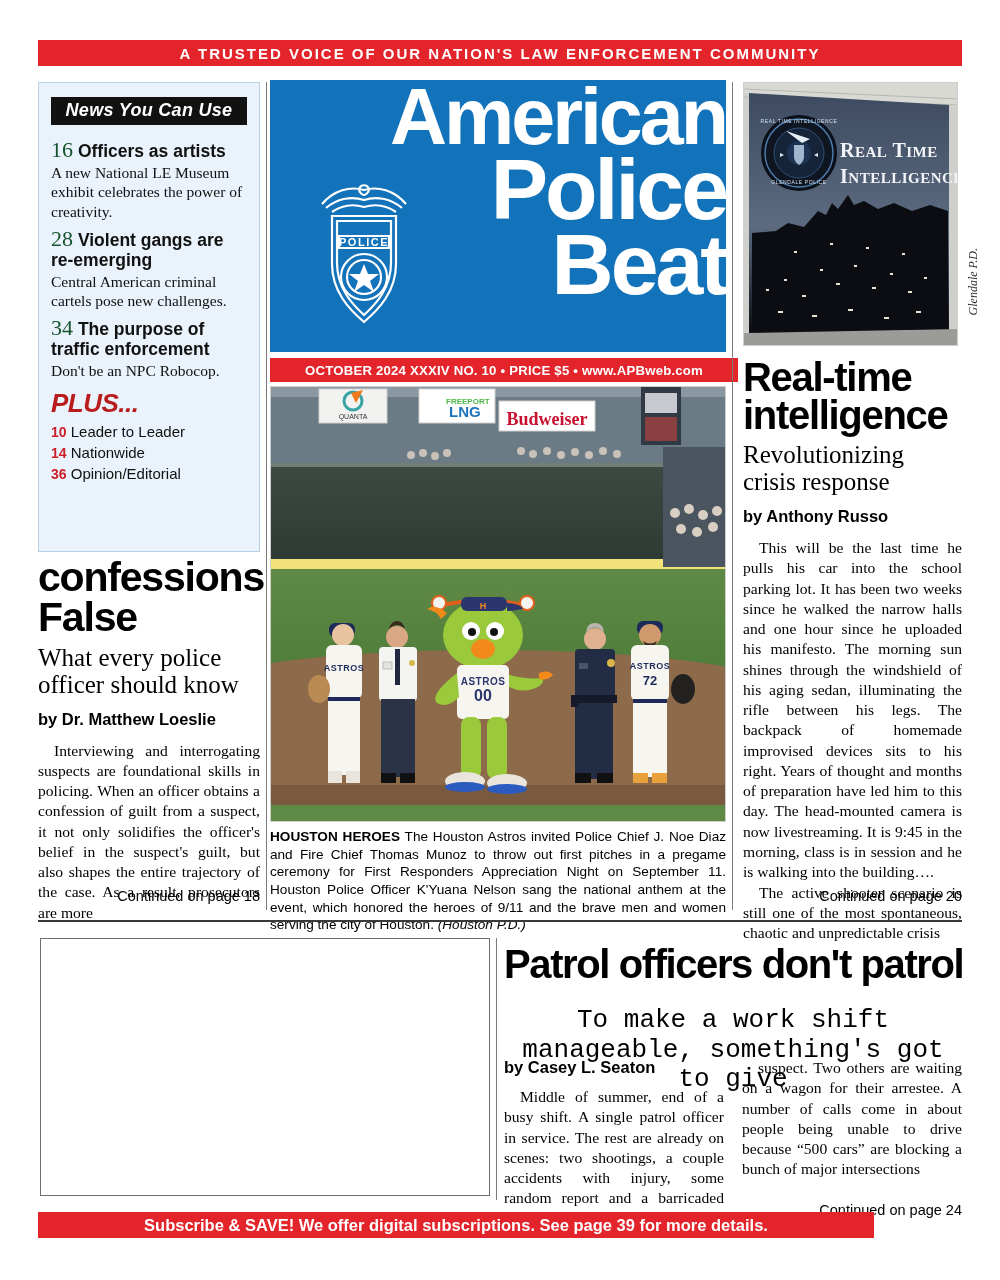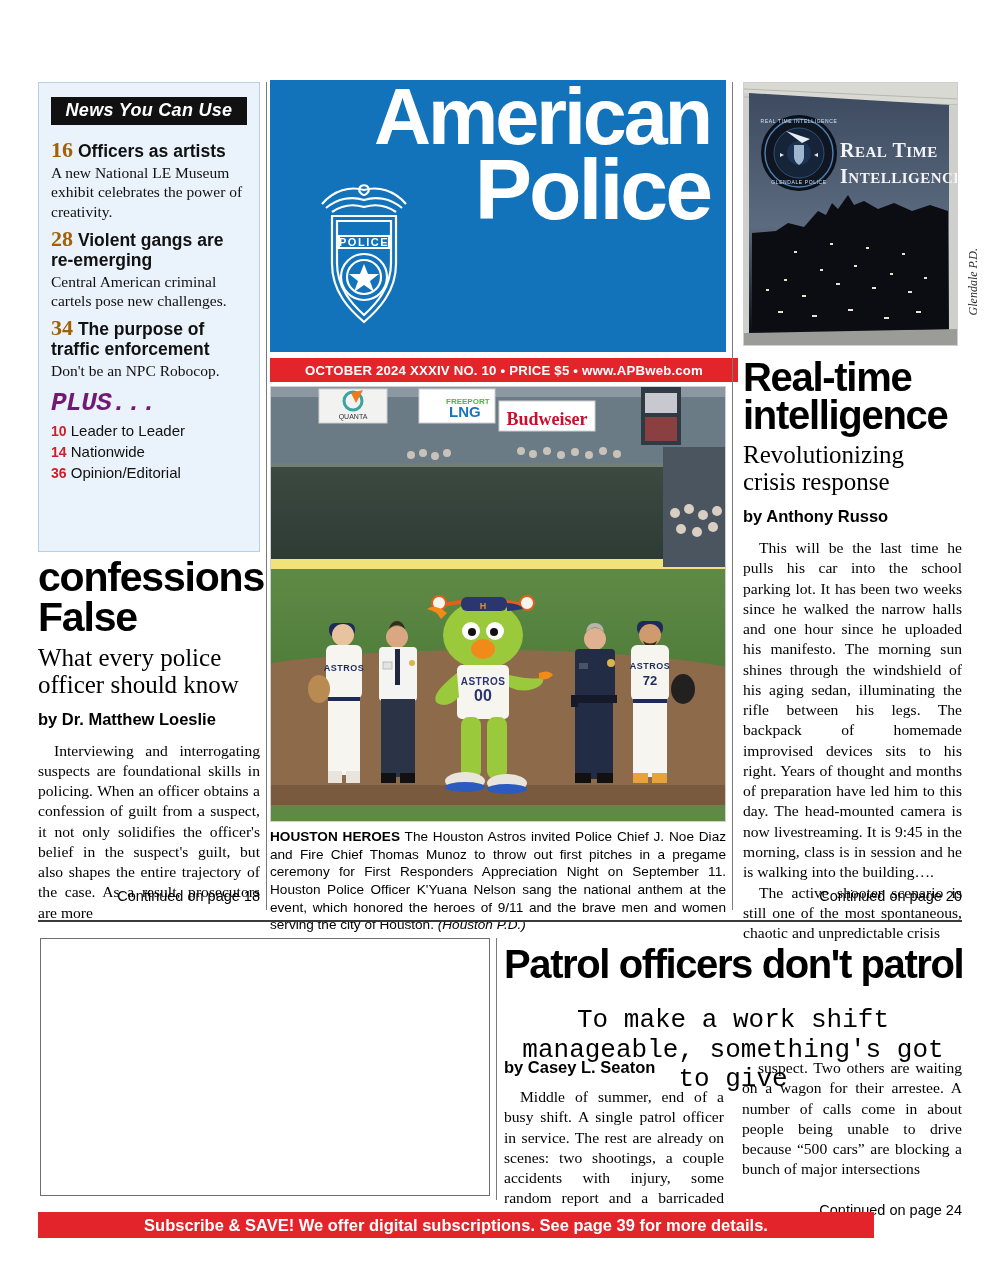--- a/index.html
+++ b/index.html
@@ -66,35 +66,35 @@
   .inside-items { margin-top: 12px; }
   .inside-item { margin-bottom: 5px; }
   .ii-head {
     font-family: "Liberation Sans", sans-serif;
     font-weight: bold;
     font-size: 17.5px;
     line-height: 1.14;
     color: #111111;
   }
   .ii-head .num {
-    color: #a16207;
+    color: #14532d;
     font-size: 22px;
     font-family: "Liberation Serif", serif;
-    font-weight: bold;
+    font-weight: normal;
   }
   .ii-desc {
     font-family: "Liberation Serif", serif;
     font-size: 15.5px;
     line-height: 1.24;
     color: #111111;
     margin-top: 1px;
   }
   .plus-title {
-    color: #701a75;
-    font-family: Liberation Mono, monospace;
+    color: #b91c1c;
+    font-family: Liberation Sans, sans-serif;
     font-weight: bold;
     font-style: italic;
     font-size: 26px;
     margin-top: 8px;
     letter-spacing: -0.5px;
   }
   .plus-list { margin-top: 3px; }
   .plus-row {
     font-family: "Liberation Sans", sans-serif;
     font-size: 15px;
@@ -153,21 +153,21 @@
     left: 270px; top: 80px; width: 456px; height: 272px;
     background: #1272ba;
     overflow: hidden;
   }
   .mast-badge {
     position: absolute; left: 46px; top: 100px; width: 96px; height: 150px;
   }
   .mast-words {
     position: absolute; left: 26px; top: 2px; width: 430px;
     text-align: right;
-    padding-right: 16px;
+    padding-right: 0;
   }
   .mast-line {
     font-family: "Liberation Sans", sans-serif;
     font-weight: bold;
     color: #ffffff;
     font-size: 80px;
     line-height: 0.88;
     letter-spacing: -3px;
     display: block;
   }
@@ -316,20 +316,23 @@
     font-weight: bold;
     font-size: 16.5px;
     white-space: nowrap;
   }
 </style>
 </head>
 <body>
 
 <div class="page">
 
+  <div class="top-banner">
+    <div class="top-banner-text">A TRUSTED VOICE OF OUR NATION'S LAW ENFORCEMENT COMMUNITY</div>
+  </div>
 
   <div class="inside-box">
     <div class="inside-sub-bar">
       <span>News You Can Use</span>
     </div>
 
     <div class="inside-items">
       <div class="inside-item">
         <div class="ii-head">
           <span class="num">16</span>
@@ -380,20 +383,21 @@
     <div class="deck-serif">What every police officer should know</div>
     <div class="byline">by Dr. Matthew Loeslie</div>
     <div class="body-serif">Interviewing and interrogating suspects are foundational skills in policing. When an officer obtains a confession of guilt from a suspect, it not only solidifies the officer's belief in the suspect's guilt, but also shapes the entire trajectory of the case. As a result, prosecutors are more</div>
   </div>
   <div class="continued" style="position:absolute; left:38px; top:888px; width:222px;">Continued on page 18</div>
 
   <div class="masthead">
     <div class="mast-words">
       <span class="mast-line l1">American</span>
       <span class="mast-line l2">Police</span>
+      <span class="mast-line l3">Beat</span>
     </div>
     <svg class="mast-badge" viewBox="0 0 96 150">
       <g fill="none" stroke="#ffffff" stroke-width="2.2">
 
         <path d="M6 24 C18 10, 34 6, 48 10 C62 6, 78 10, 90 24"></path>
         <path d="M10 28 C22 18, 36 16, 48 20 C60 16, 74 18, 86 28"></path>
         <path d="M16 32 C26 25, 38 24, 48 27 C58 24, 70 25, 80 32"></path>
 
         <path d="M43 9 C45 4, 51 4, 53 9 C53 13, 49 15, 48 15 C47 15, 43 13, 43 9 Z"></path>
 

